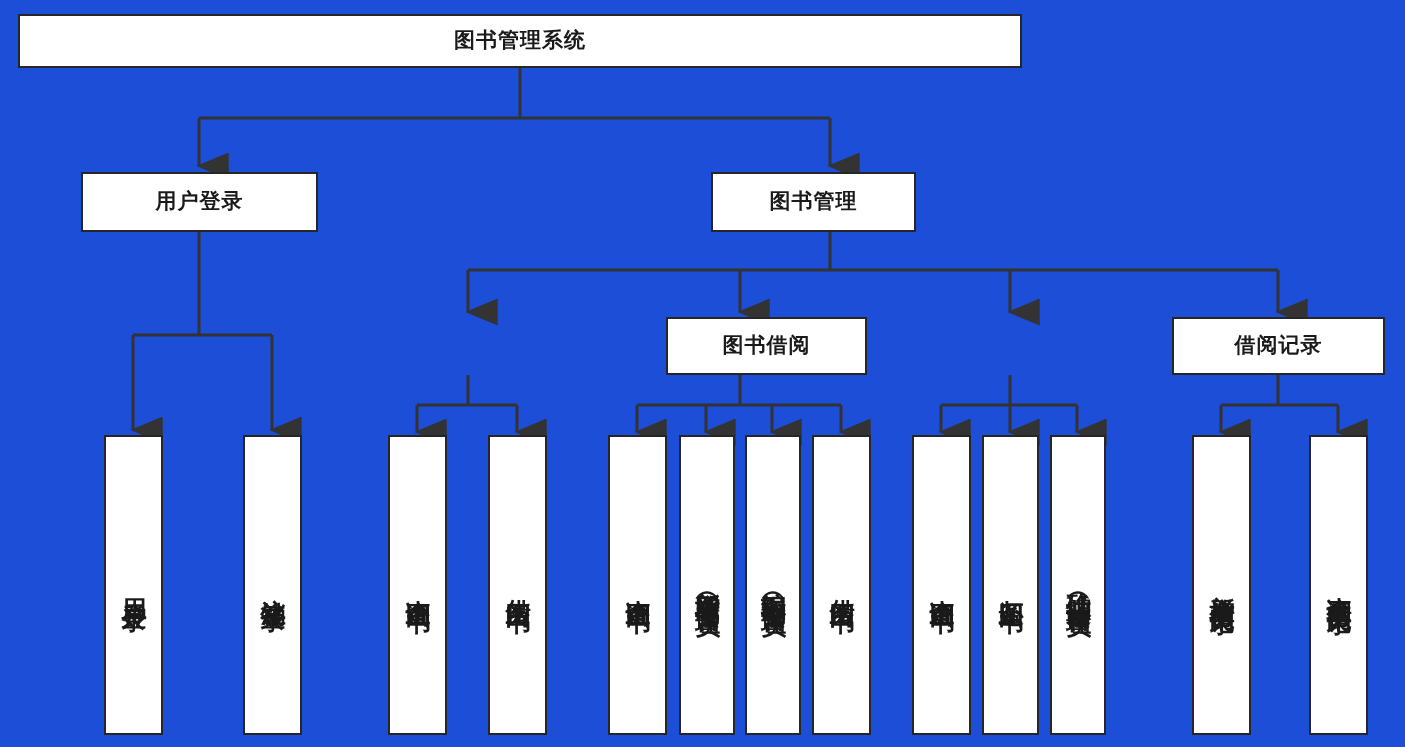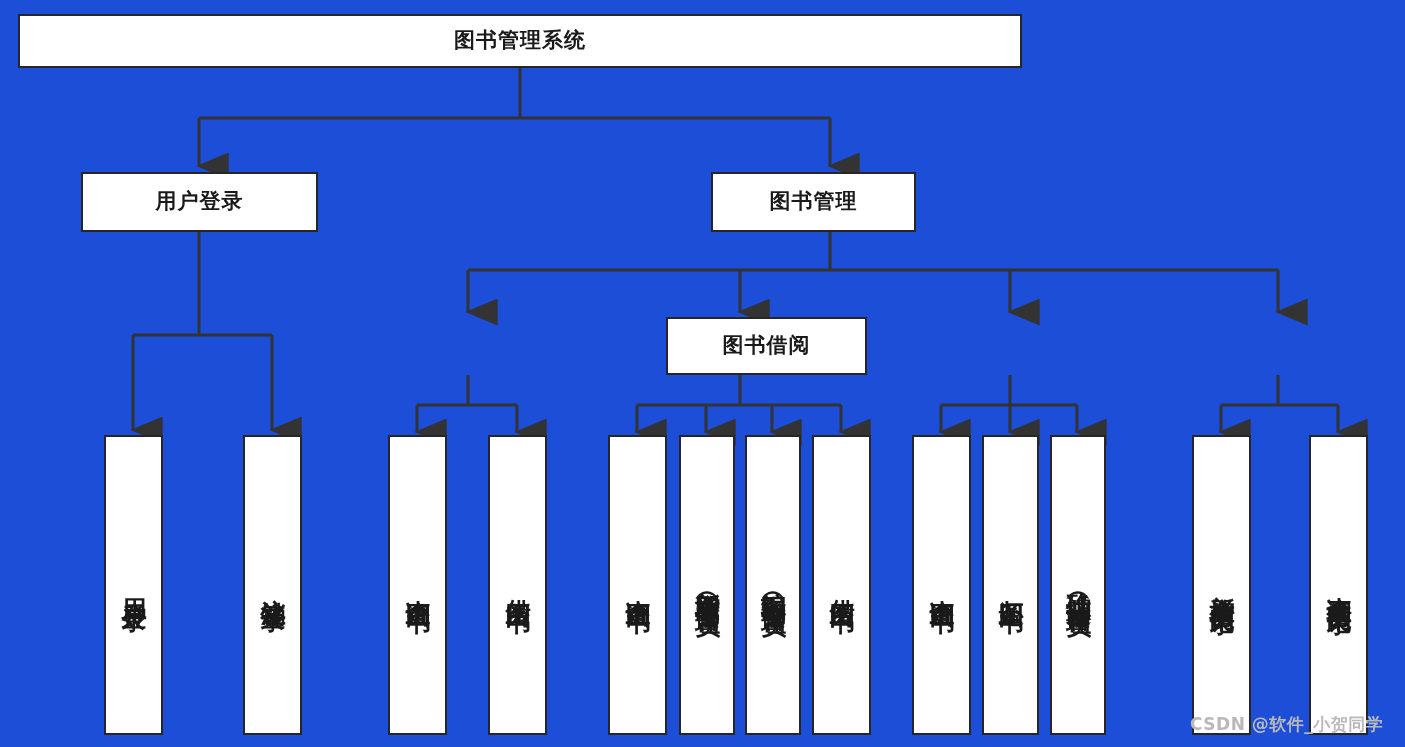--- a/index.html
+++ b/index.html
@@ -135,20 +135,23 @@
   <div class="node h" style="left:711px; top:172px; width:205px; height:60px;">
     <span class="lbl-h">图书管理</span>
   </div>
 
 
   <div class="node h" style="left:634px; top:317px; width:201px; height:58px;margin-left:32px;">
     <span class="lbl-h">图书借阅</span>
   </div>
 
 
+  <div class="node h" style="left:1172px; top:317px; width:213px; height:58px;">
+    <span class="lbl-h">借阅记录</span>
+  </div>
 
   <div class="node v" style="left:104px; top:435px; width:59px; height:300px;">
     <span class="lbl-v">用户登录</span>
   </div>
 
   <div class="node v" style="left:243px; top:435px; width:59px; height:300px;">
     <span class="lbl-v">注销登录</span>
   </div>
 
   <div class="node v" style="left:388px; top:435px; width:59px; height:300px;">
@@ -188,15 +191,14 @@
   </div>
 
   <div class="node v" style="left:1192px; top:435px; width:59px; height:300px;">
     <span class="lbl-v">新增借阅记录</span>
   </div>
 
   <div class="node v" style="left:1309px; top:435px; width:59px; height:300px;">
     <span class="lbl-v">查询借阅记录</span>
   </div>
 
-  <div id="watermark">CSDN @软件_小贺同学</div>
 
 </div>
 
 </body></html>

